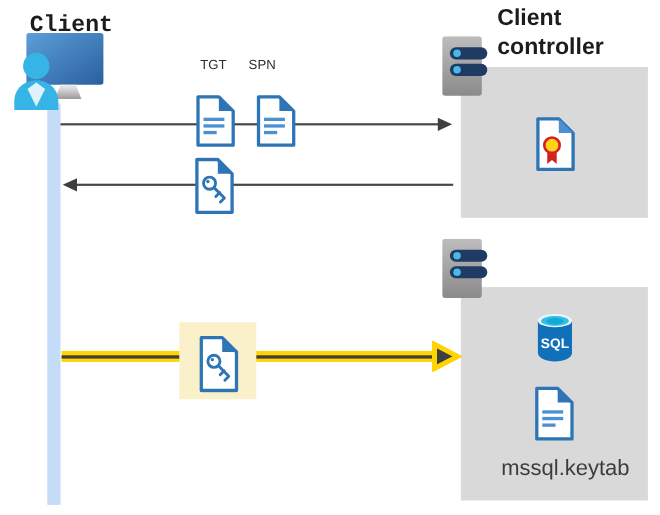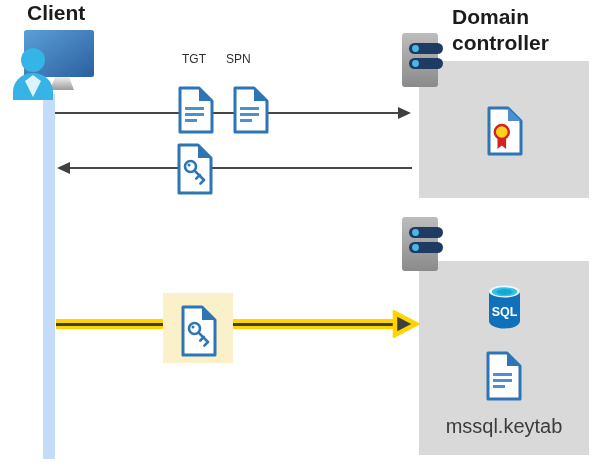--- a/index.html
+++ b/index.html
@@ -6,27 +6,27 @@
   .canvas{position:relative;width:600px;height:468px;background:#fff;overflow:hidden;
           font-family:"Liberation Sans","DejaVu Sans",sans-serif;}
   
   .box{position:absolute;background:#d9d9d9;z-index:0;}
   #dc-box{left:419px;top:61px;width:170px;height:137px;}
   #lx-box{left:419px;top:261px;width:170px;height:194px;}
   
   .lifeline{position:absolute;left:43px;top:94px;width:12px;height:365px;background:#c5dcf8;z-index:1;}
   
   .lbl-bold{position:absolute;font-weight:bold;font-size:21px;color:#1c1c1c;line-height:26px;z-index:4;}
-  #client-label{left:27px;top:0;}
+  #client-label{left:27px;top:11px;font-family:Liberation Mono, monospace;}
   #dc-label{left:452px;top:4px;width:142px;}
   #lx-label{left:453px;top:226px;width:145px;white-space:nowrap;}
   .lbl-reg{position:absolute;font-size:12px;color:#2e2e2e;z-index:4;}
   #tgt-label{left:170px;top:52px;width:48px;text-align:center;}
   #spn-label{left:226px;top:52px;width:48px;}
-  #keytab-label{left:419px;top:415px;width:170px;text-align:center;font-size:20px;color:#3c3c3c;}
+  #keytab-label{left:419px;top:415px;width:170px;text-align:center;font-size:20px;color:#3c3c3c;padding-left:10px;}
   
   .hline{position:absolute;height:2px;background:#474747;z-index:1;}
   #arrow1-line{left:55px;top:112px;width:348px;}
   #arrow2-line{left:66px;top:167px;width:346px;}
   .tri-right{position:absolute;width:0;height:0;border-top:6.5px solid transparent;
              border-bottom:6.5px solid transparent;border-left:13px solid #3f3f3f;z-index:1;}
   #arrow1-head{left:398px;top:106.5px;}
   .tri-left{position:absolute;width:0;height:0;border-top:6.5px solid transparent;
             border-bottom:6.5px solid transparent;border-right:13px solid #3f3f3f;z-index:1;}
   #arrow2-head{left:57px;top:161.5px;}
@@ -68,21 +68,21 @@
   <div id="yellow-line">
     <div id="yellow-core"></div>
   </div>
   <svg id="yellow-head" width="28" height="28" viewBox="0 0 28 28">
     <polygon points="3,3 24,14 3,25" fill="#3f3f3f" stroke="#ffd400" stroke-width="4.5" stroke-linejoin="miter"></polygon>
   </svg>
 
   <div class="highlight"></div>
 
   <div class="lbl-bold" id="client-label">Client</div>
-  <div class="lbl-bold" id="dc-label">Domain controller</div>
+  <div class="lbl-bold" id="dc-label">Client controller</div>
   <div class="lbl-reg" id="tgt-label">TGT</div>
   <div class="lbl-reg" id="spn-label">SPN</div>
   <div class="lbl-reg" id="keytab-label">mssql.keytab</div>
 
   <svg class="icon" id="client-icon" width="92" height="74" viewBox="0 0 92 74">
     <defs>
       <linearGradient id="g-mon" x1="0" y1="0" x2="1" y2="1">
         <stop offset="0" stop-color="#5b9fd9"></stop>
           <stop offset="1" stop-color="#2b5f9e"></stop>
       </linearGradient>

